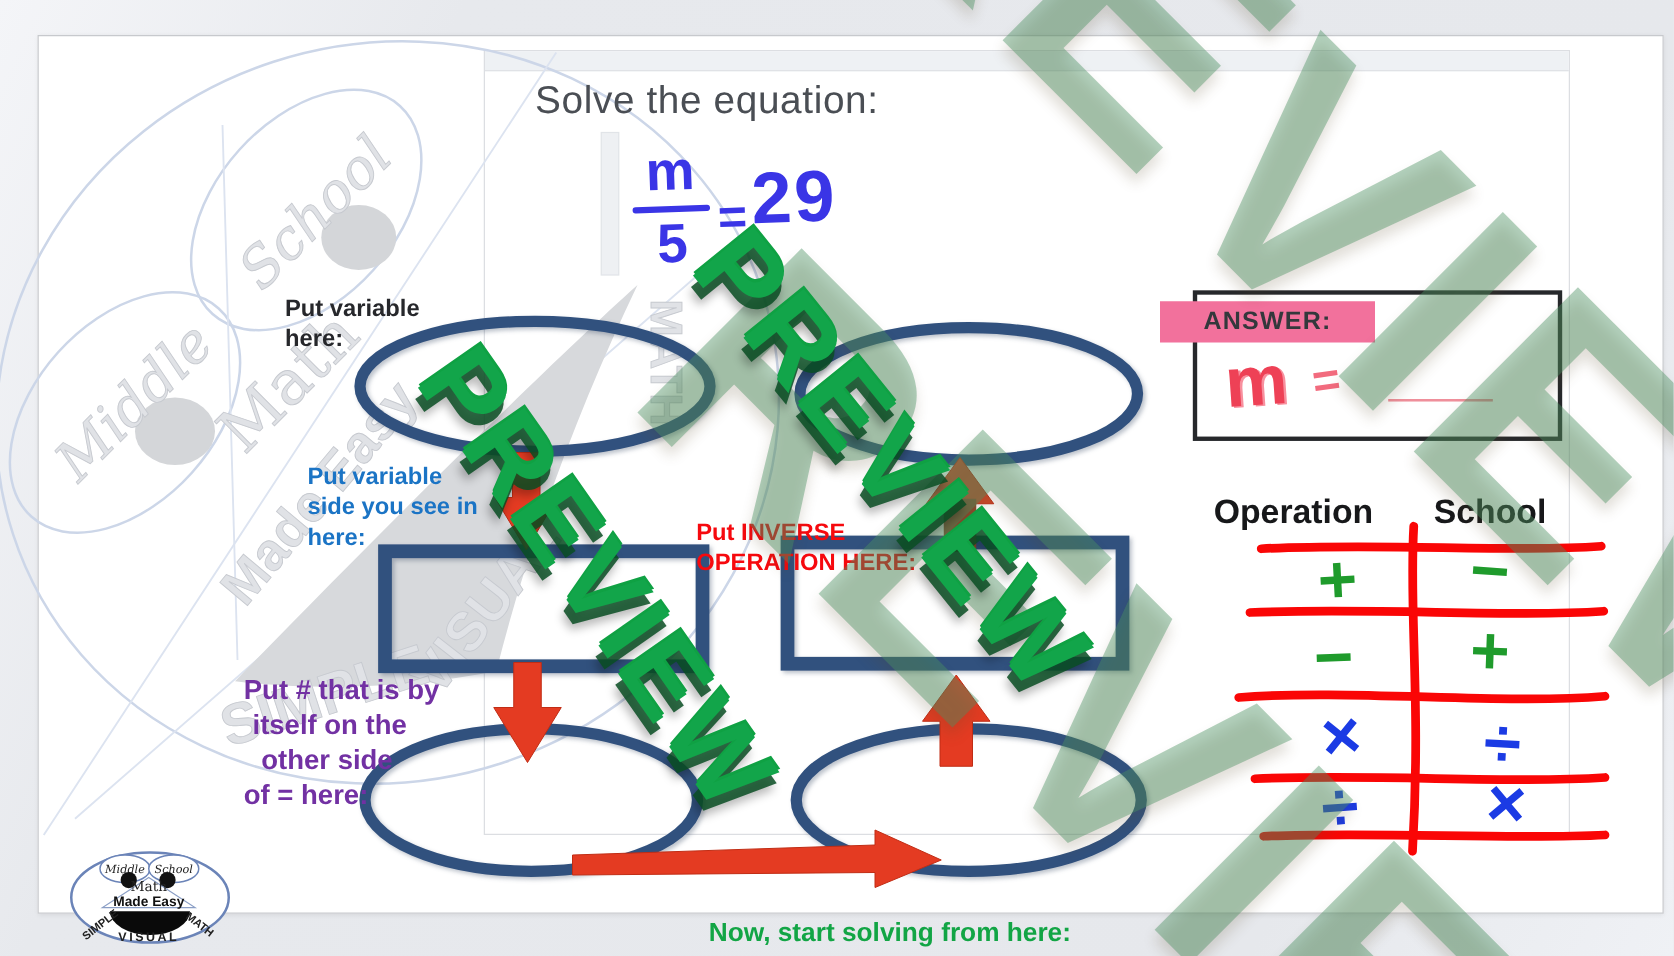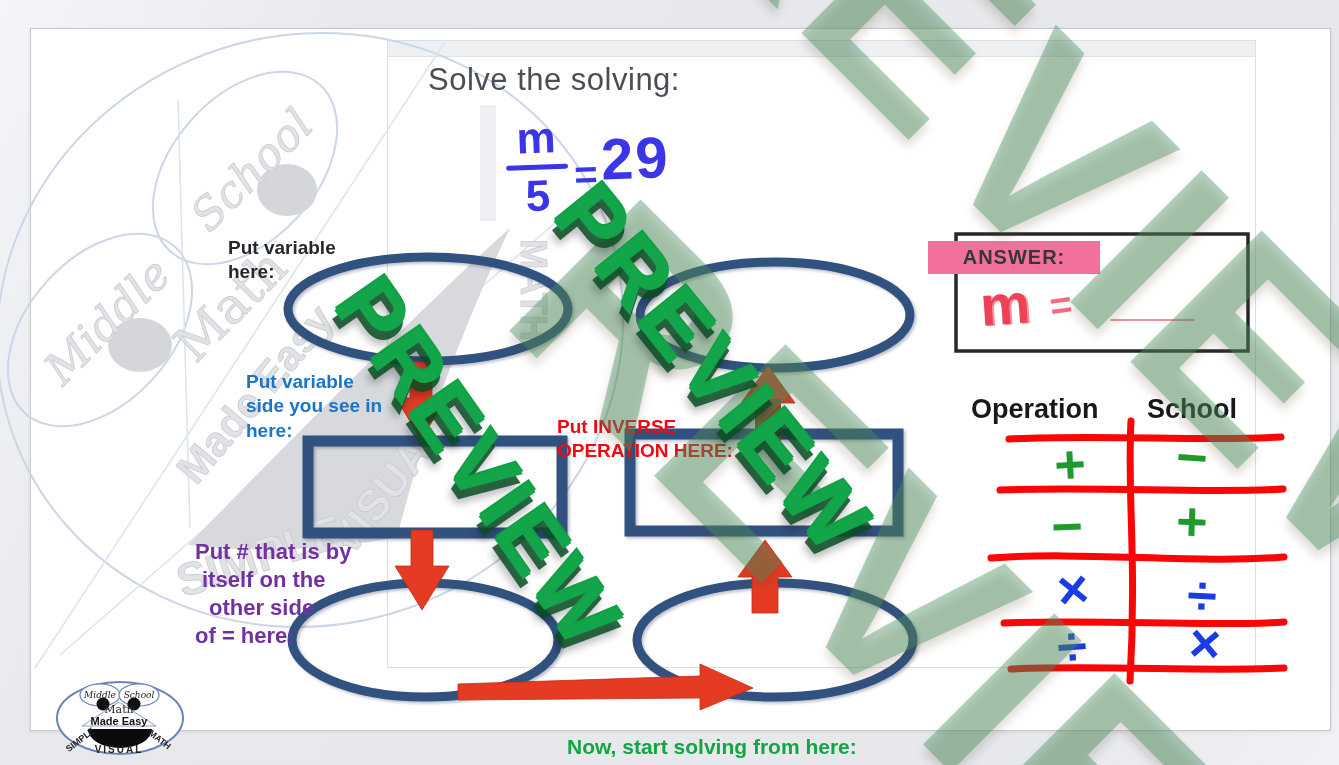--- a/index.html
+++ b/index.html
@@ -110,21 +110,21 @@
     <g fill="none" stroke="#fa0606" stroke-width="7" stroke-linecap="round">
       <path d="M1131,421 C1127,490 1137,560 1130,681"></path>
       <path d="M1009,439 C1100,434 1210,442 1281,437"></path>
       <path d="M1000,490 C1100,486 1210,494 1283,489"></path>
       <path d="M991,558 C1080,551 1200,564 1284,557"></path>
       <path d="M1004,623 C1100,619 1210,627 1284,622"></path>
       <path d="M1011,669 C1100,665 1210,672 1284,668"></path>
     </g>
   </svg>
 
-  <div class="abs title" style="left:428px;top:62px;">Solve the solving:</div>
+  <div class="abs title" style="left:428px;top:62px;">Solve the equation:</div>
 
   <div class="abs eq">
     <div class="frac">
       <span class="num">m</span>
       <span class="bar"></span>
       <span class="den">5</span>
     </div>
     <span class="equals">=</span>
     <span class="rhs">29</span>
   </div>

